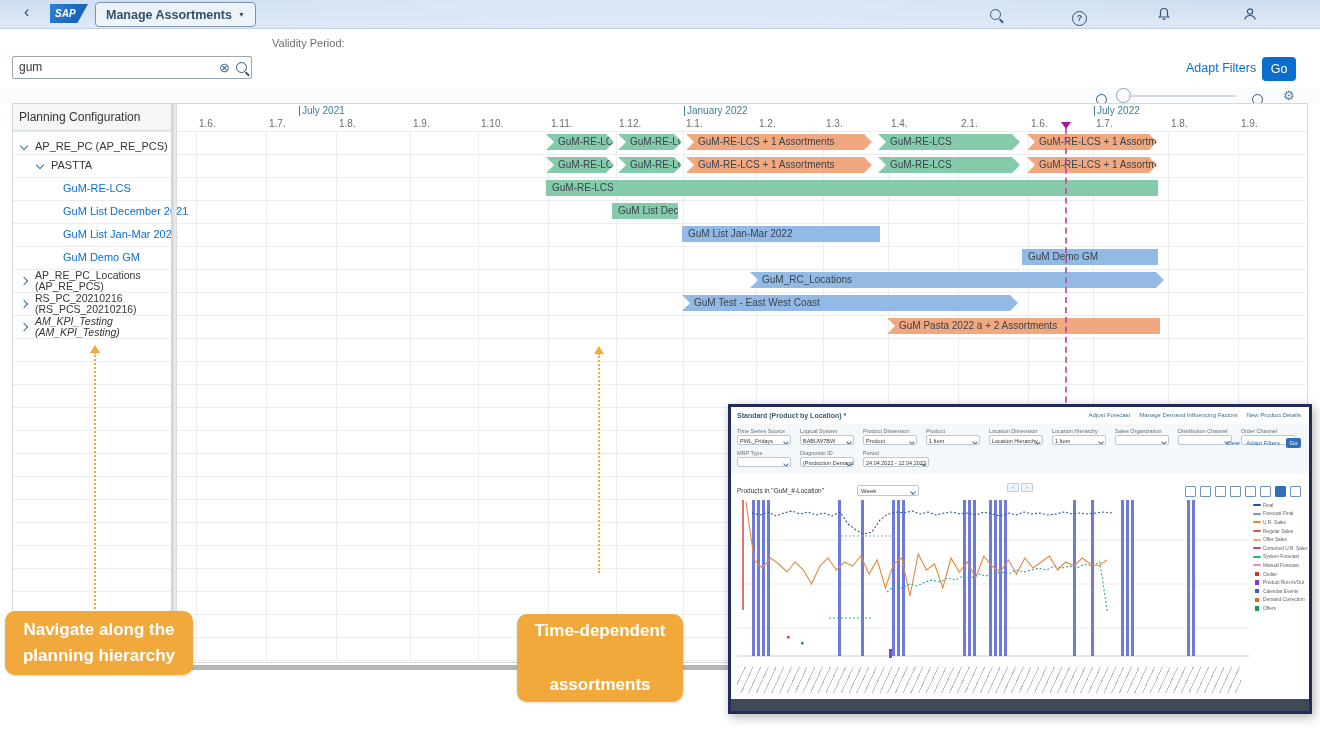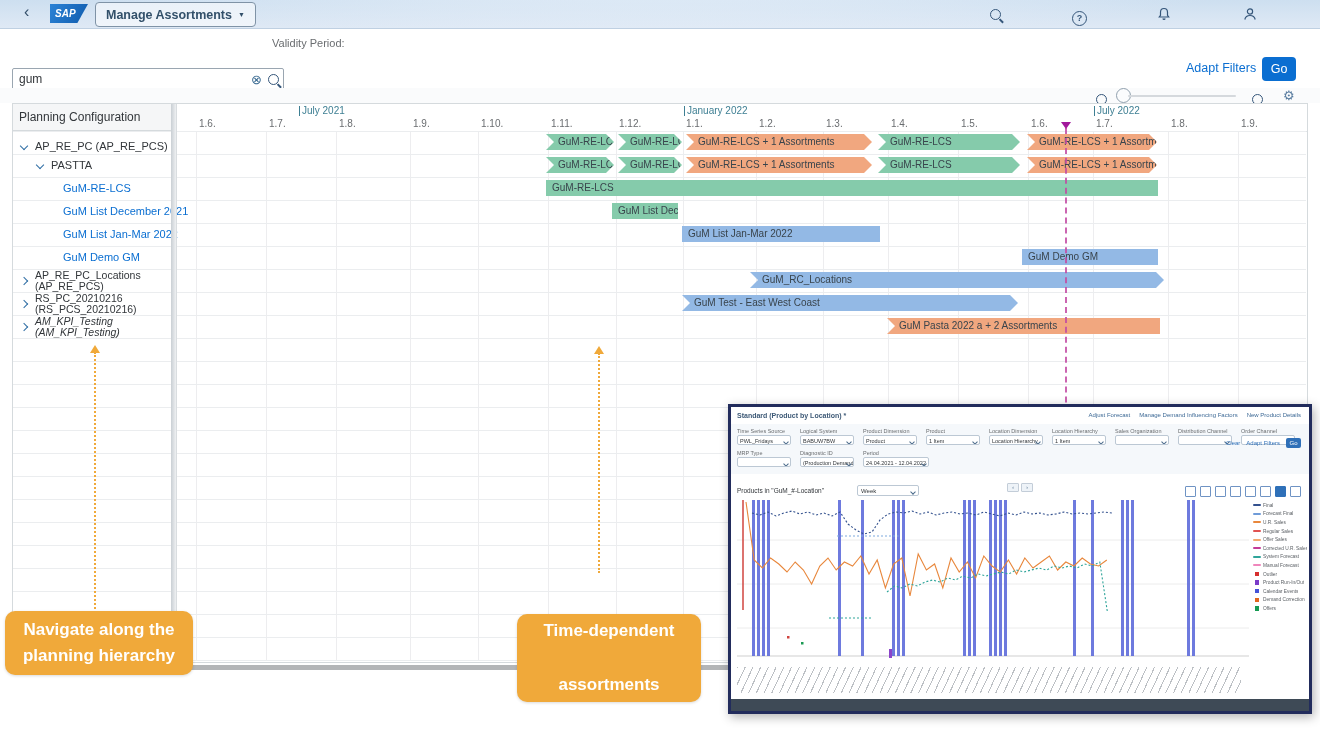--- a/index.html
+++ b/index.html
@@ -19,21 +19,21 @@
   #appTitleBtn .caret{font-size:7px;vertical-align:2px;margin-left:6px;color:#32506a}
   .shellIcon{top:7px;width:15px;height:15px;cursor:pointer}
   .mag{position:relative;display:inline-block;width:9px;height:9px;border:1.5px solid #35567a;border-radius:50%}
   .mag::after{content:"";position:absolute;width:5px;height:1.5px;background:#35567a;transform:rotate(45deg);right:-4px;bottom:-2px}
   .qm{display:inline-block;width:13px;height:13px;border:1.4px solid #35567a;border-radius:50%;color:#35567a;
       font-size:9px;line-height:13px;text-align:center;font-weight:bold}
   
   #filterArea{left:0;top:29px;width:1320px;height:59px;background:#fff;border-bottom:1px solid #e3e6e9}
   .inputBox{border:1px solid #9aa6b1;border-radius:2px;background:#fff;box-sizing:border-box;height:23px;
     font-size:12px;color:#32363a;line-height:21px;padding:0 6px}
-  #searchField{left:12px;top:39px;width:272px}
+  #searchField{left:12px;top:27px;width:240px}
   #searchField .icons{position:absolute;right:4px;top:2px;display:flex;gap:6px;align-items:center}
   .clearX{font-size:13px;color:#35678f;line-height:17px;cursor:pointer}
   #validityLabel{left:272px;top:8px;font-size:11px;color:#6a6d70}
   #validityField{left:272px;top:27px;width:318px}
   .calIcon{position:absolute;right:5px;top:4px;width:12px;height:12px;border:1.2px solid #44678c;border-radius:1px;cursor:pointer}
   .calIcon::before{content:"";position:absolute;left:0;top:2px;width:100%;height:1.2px;background:#44678c}
   #adaptFilters{left:1186px;top:32px;font-size:12.5px;color:#0a6ed1;cursor:pointer}
   #goBtn{left:1262px;top:28px;width:34px;height:24px;background:#0a6ed1;border-radius:4px;color:#fff;
     font-size:12.5px;text-align:center;line-height:24px;cursor:pointer}
   
@@ -157,21 +157,21 @@
       <div class="tick" style="left: 163px;">1.8.</div>
       <div class="tick" style="left: 237px;">1.9.</div>
       <div class="tick" style="left: 305px;">1.10.</div>
       <div class="tick" style="left: 375px;">1.11.</div>
       <div class="tick" style="left: 443px;">1.12.</div>
       <div class="tick" style="left: 510px;">1.1.</div>
       <div class="month" style="left: 508px;">January 2022</div>
       <div class="tick" style="left: 583px;">1.2.</div>
       <div class="tick" style="left: 650px;">1.3.</div>
       <div class="tick" style="left: 715px; text-align: right;">1.4.</div>
-      <div class="tick" style="left: 785px;">1.5.</div>
+      <div class="tick" style="left: 785px;">2.1.</div>
       <div class="tick" style="left: 855px;">1.6.</div>
       <div class="tick" style="left: 920px;">1.7.</div>
       <div class="month" style="left: 918px;">July 2022</div>
       <div class="tick" style="left: 995px;">1.8.</div>
       <div class="tick" style="left: 1065px;">1.9.</div>
     </div>
   <div class="abs" id="gridLayer" style="left:0;top:0;width:100%;height:100%">
       <div class="vline" style="left: 183px;"></div>
       <div class="vline" style="left: 253px;"></div>
       <div class="vline" style="left: 323px;"></div>
@@ -305,21 +305,21 @@
 </div>
 <div class="abs" id="hscroll"></div>
 
 <div id="calloutLayer">
     <div class="dotarrow" style="left: 94px; top: 352px; height: 261px;"></div>
     <div class="callout abs" style="left: 5px; top: 611px; width: 188px; height: 64px;">
       <div>Navigate along the</div>
       <div>planning hierarchy</div>
     </div>
     <div class="dotarrow" style="left: 598px; top: 353px; height: 220px;"></div>
-    <div class="callout abs" style="left: 517px; top: 614px; width: 184px; height: 88px; gap: 28px;">
+    <div class="callout abs" style="left: 517px; top: 614px; width: 166px; height: 88px; gap: 28px;">
       <div>Time-dependent</div>
       <div>assortments</div>
     </div>
   </div>
 
 <div class="abs" id="inset">
   <div class="abs" id="insetTitle">Standard (Product by Location) *</div>
   <div class="abs" id="insetLinks">
       <span>Adjust Forecast</span>
       <span>Manage Demand Influencing Factors</span>

